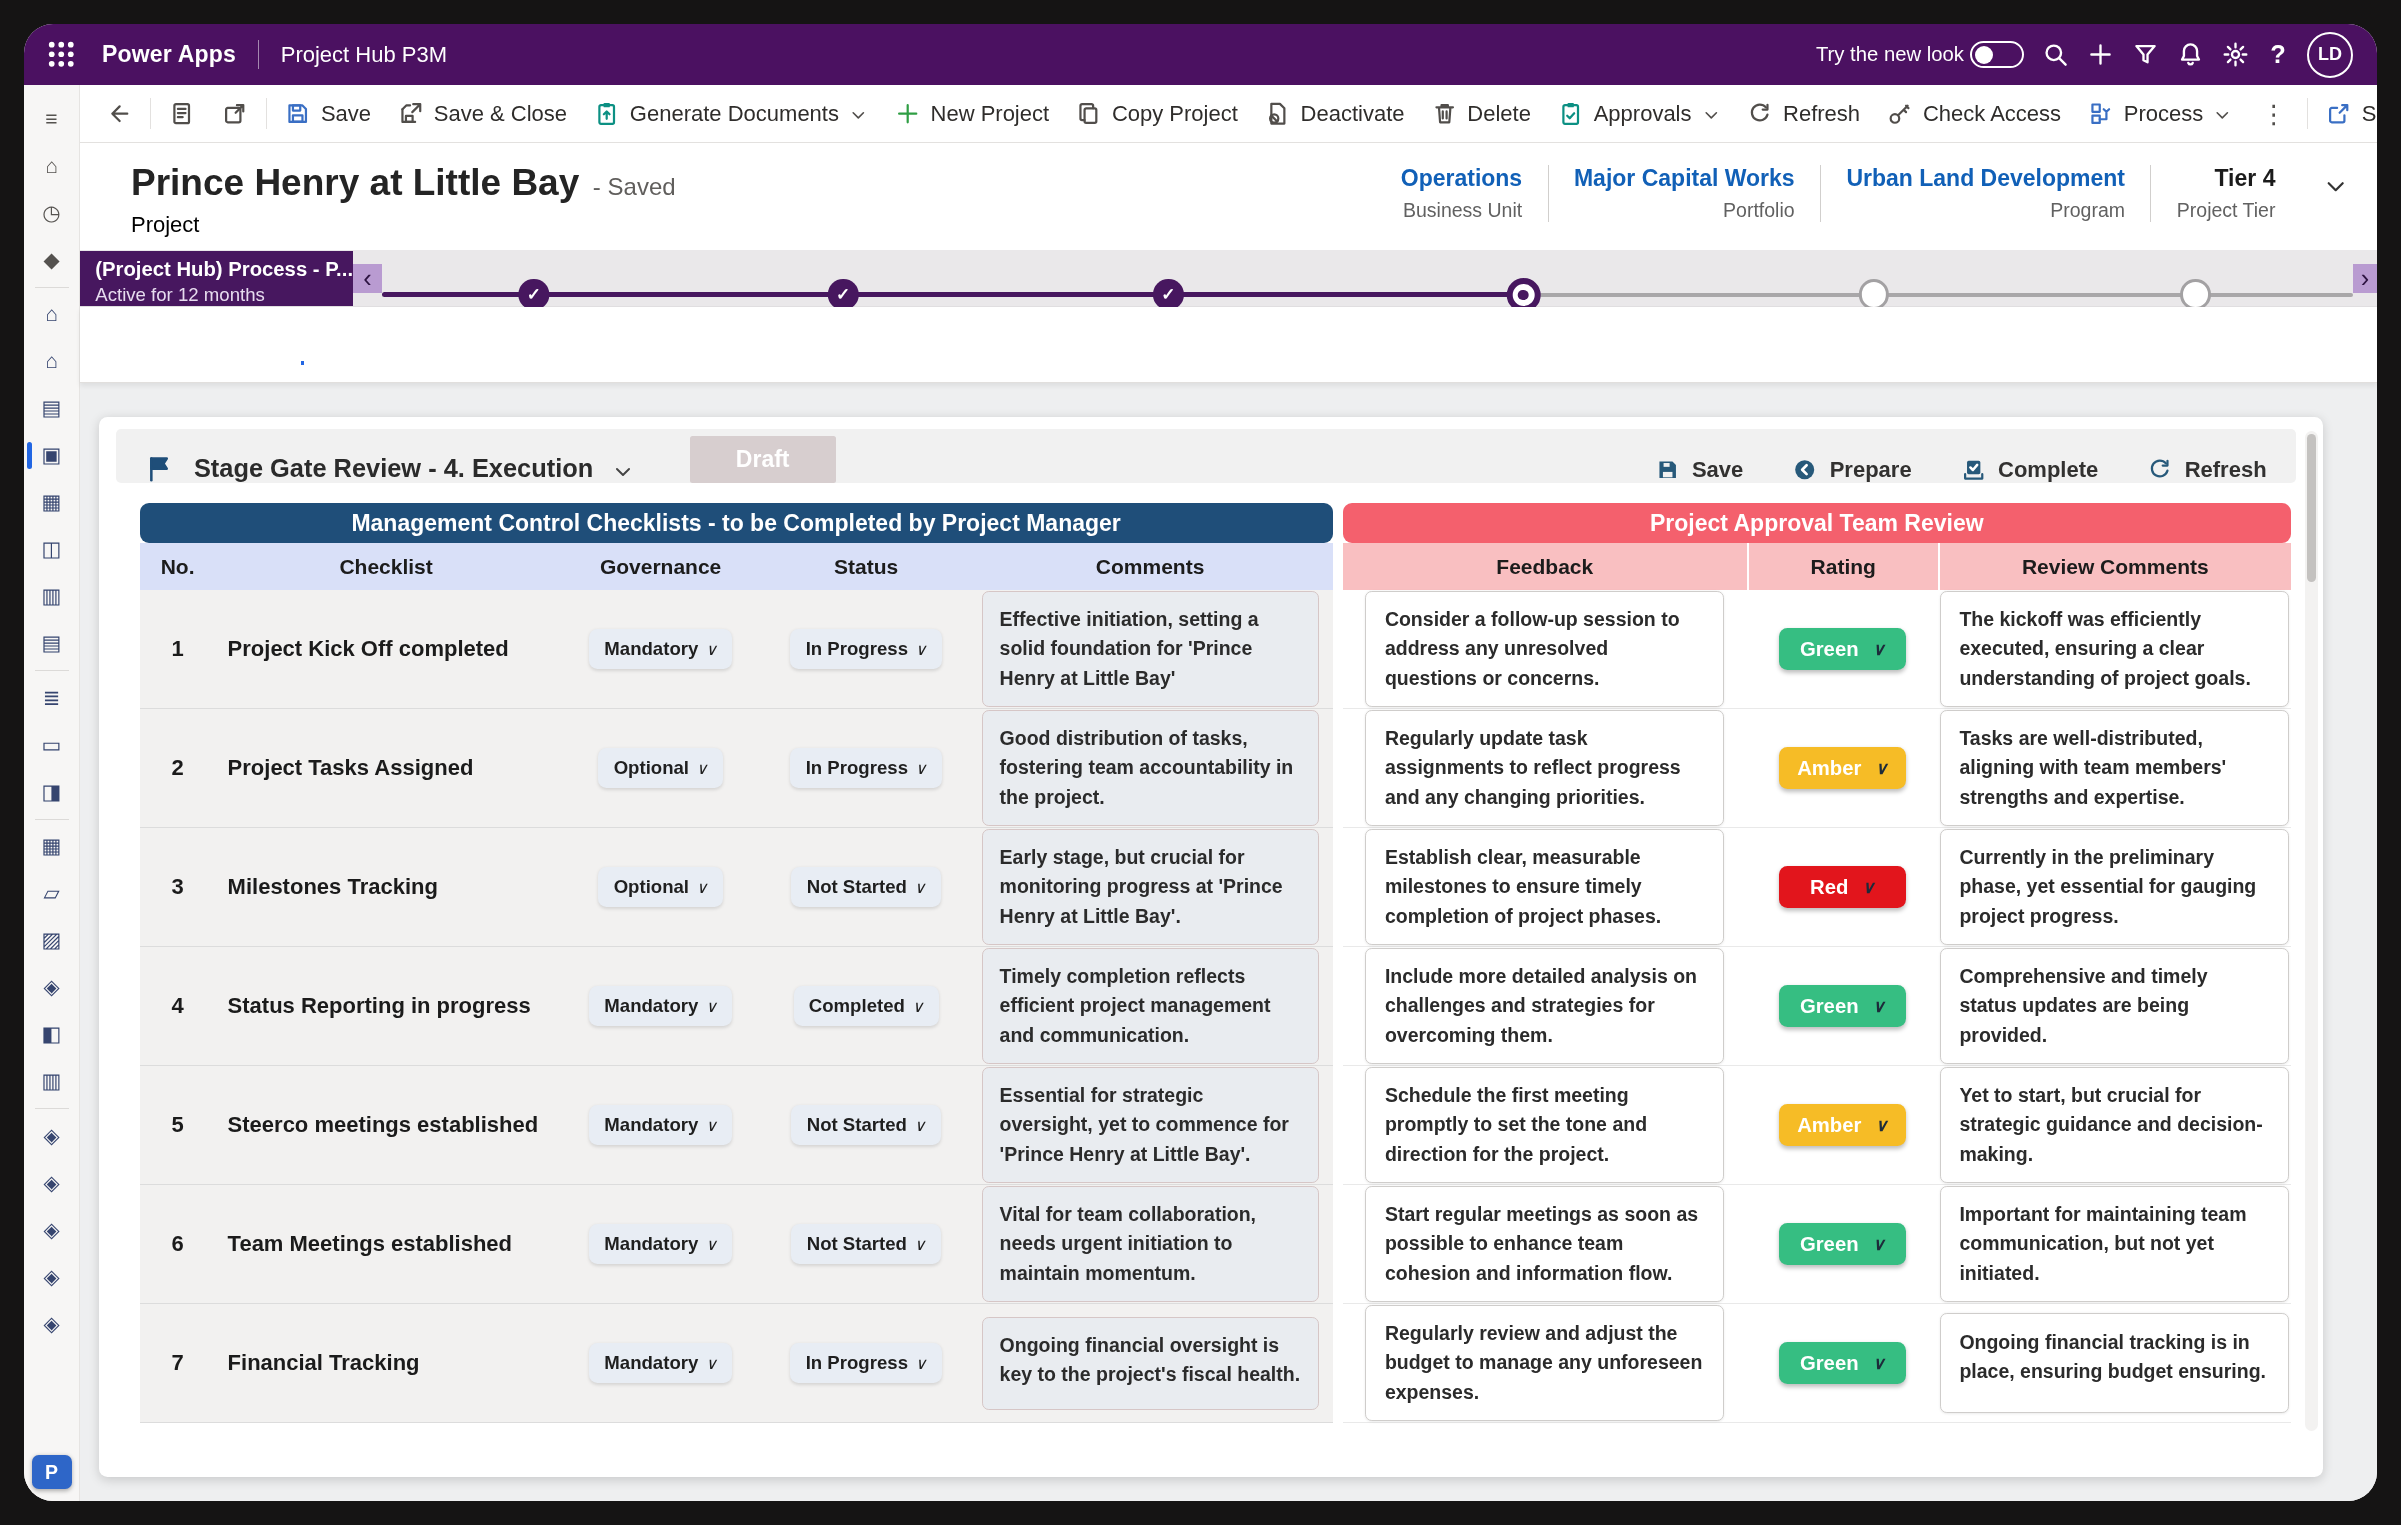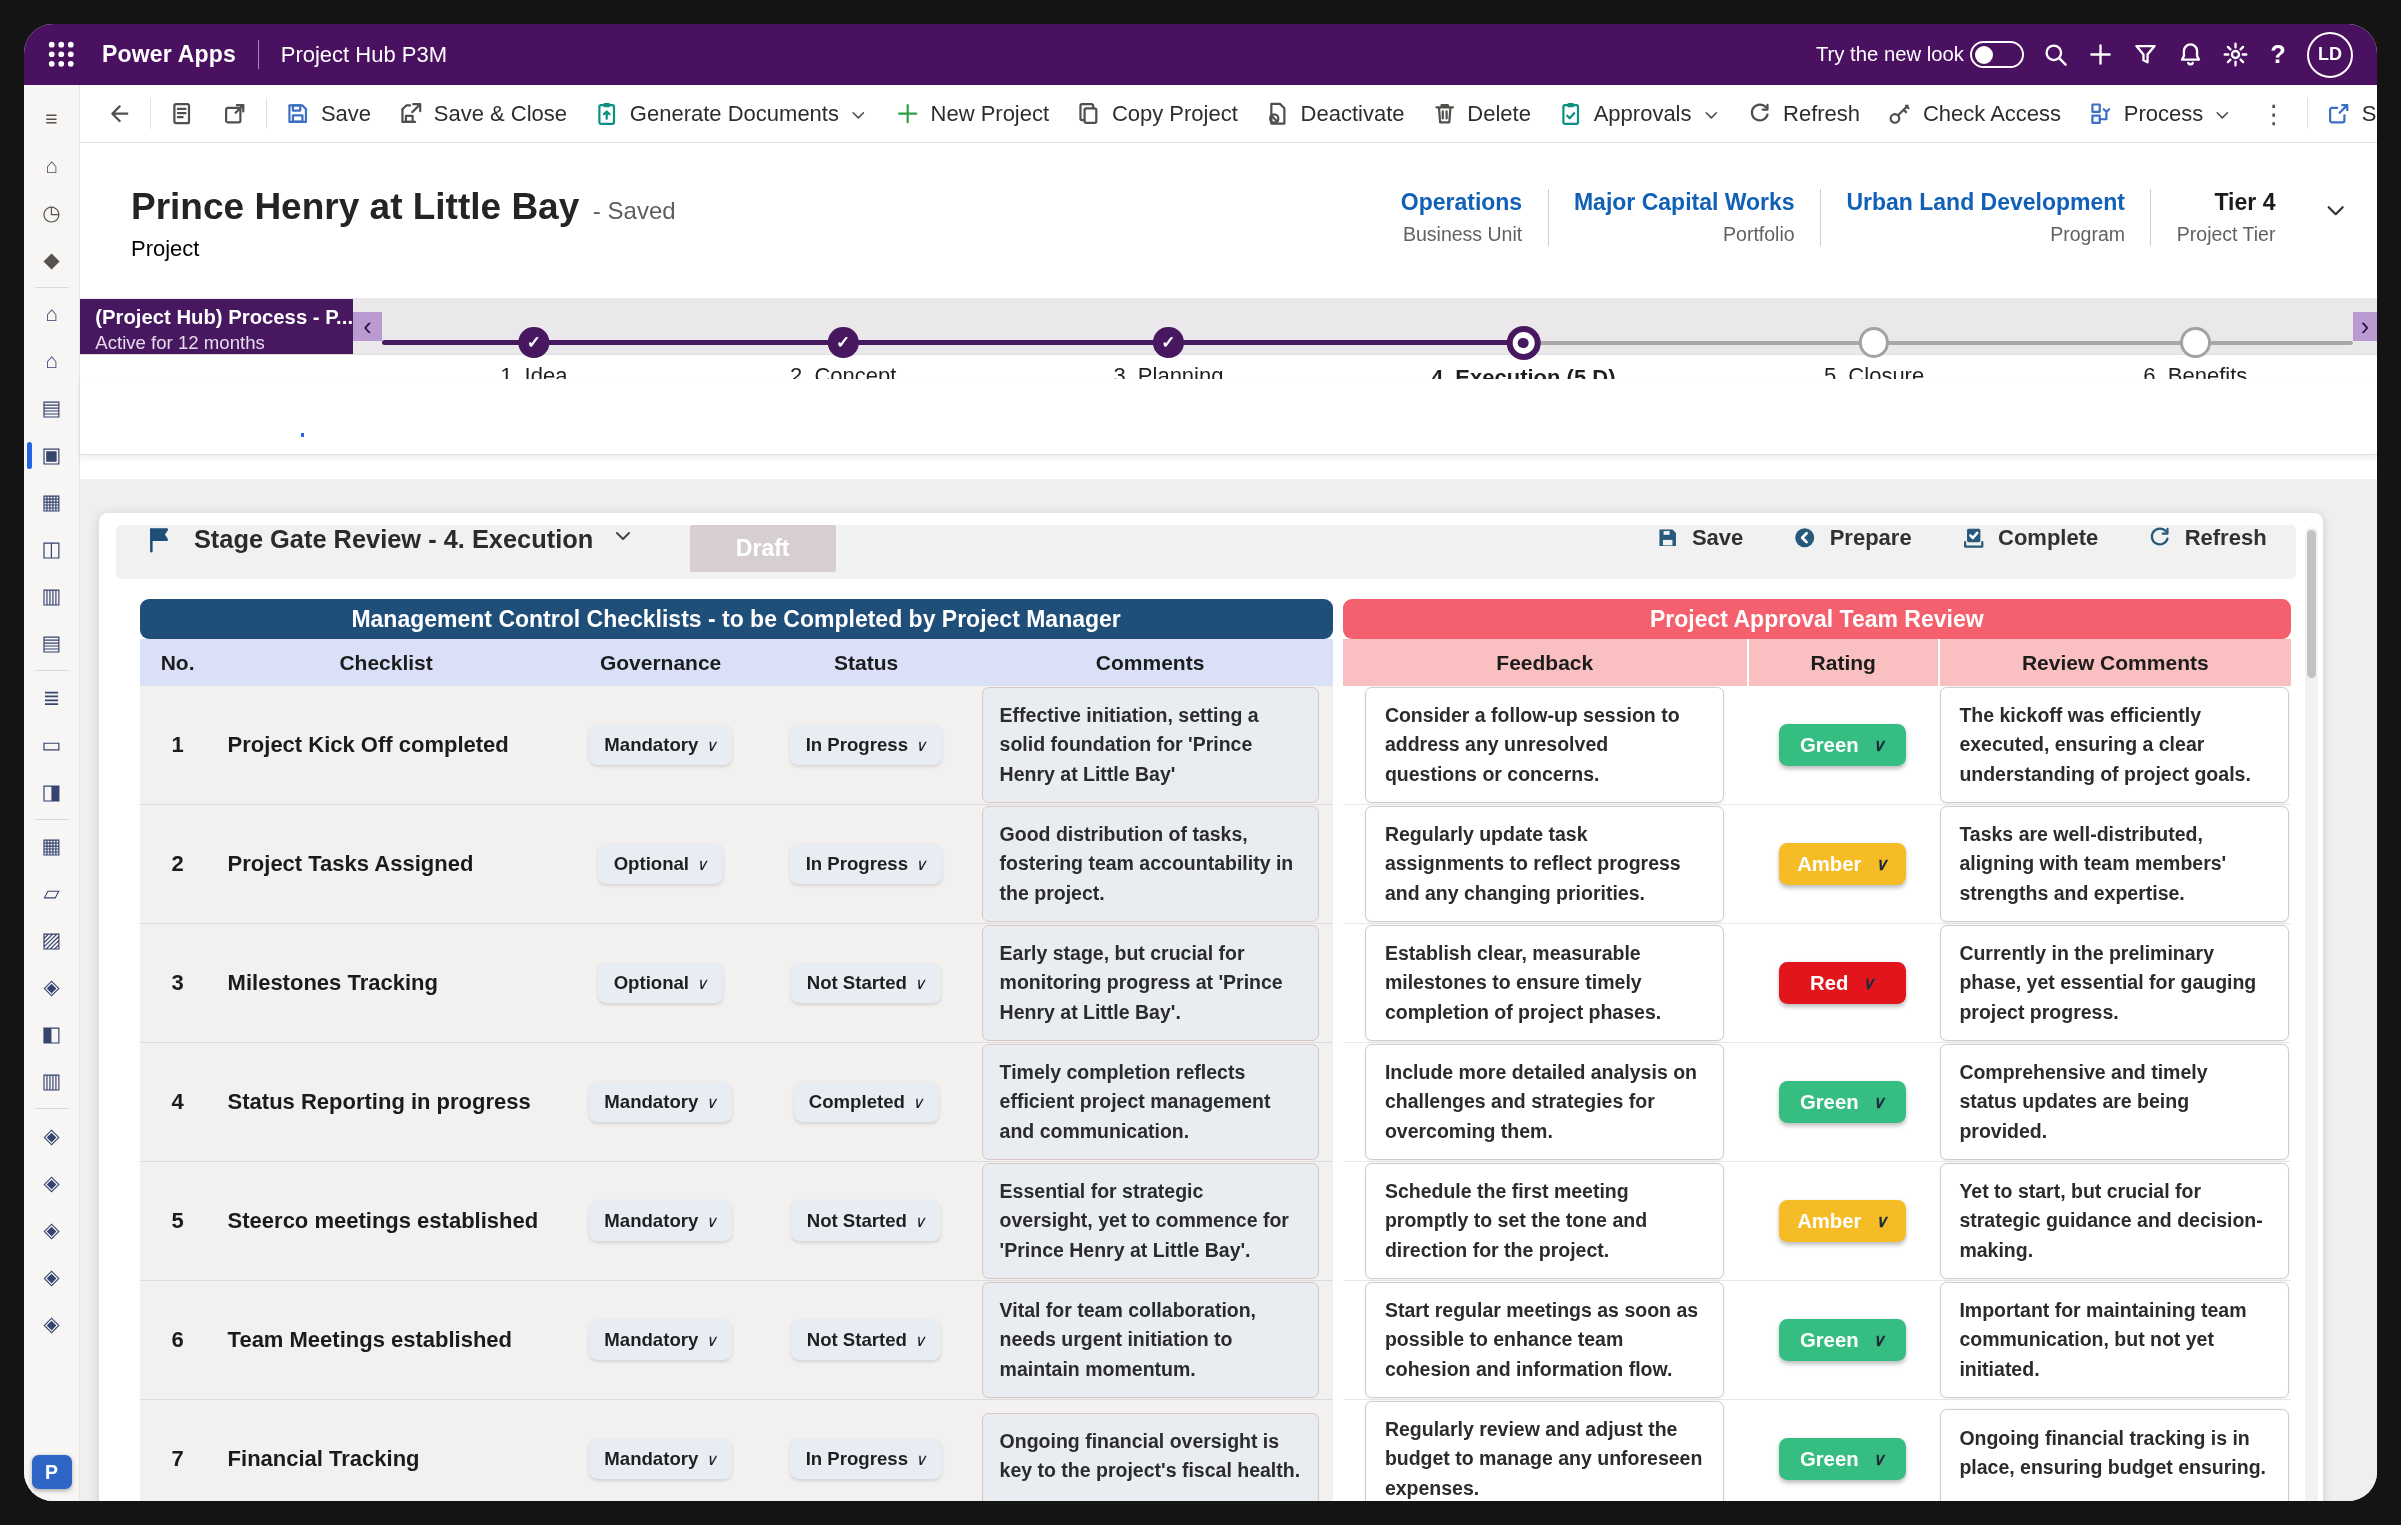--- a/index.html
+++ b/index.html
@@ -26,21 +26,21 @@
 
   
   .bodyrow { flex:1; display:flex; min-height:0; }
   .sidebar { width:56px; flex:none; background:#f7f6f5; border-right:0.8px solid #e6e4e2; display:flex; flex-direction:column; align-items:center; padding-top:10.2px; position:relative; }
   .sitem { width:100%; height:47px; display:flex; align-items:center; justify-content:center; font-size:21px; color:#36456f; cursor:pointer; position:relative; flex:none; }
   .sitem.top { color:#55524f; }
   .sitem.sel::before { content:""; position:absolute; left:3.4px; top:10.2px; bottom:10.2px; width:4.2px; border-radius:2.5px; background:#2266e3; }
   .sdiv { width:34px; height:0.8px; background:#dcdad8; margin:3.4px 0; flex:none; }
   .plogo { position:absolute; bottom:12px; left:7.6px; width:40px; height:34px; background:#2e66c8; border-radius:6.8px; color:#fff; font-weight:bold; font-size:19.5px; display:flex; align-items:center; justify-content:center; cursor:pointer; box-shadow:0 1.7px 4.2px rgba(0,0,0,.3); }
 
-  .main { flex:1; display:flex; flex-direction:column; min-width:0;gap:24px; }
+  .main { flex:1; display:flex; flex-direction:column; min-width:0; }
 
   
   .cmdbar { height:58px; flex:none; background:#fff; border-bottom:0.8px solid #e3e1df; display:flex; align-items:center; padding:0 17px 0 12px; }
   .cmd { display:flex; align-items:center; gap:10.2px; border:none; background:none; font-family:inherit; font-size:22px; color:#2f2d2b; padding:8.5px 13.6px; border-radius:5.1px; cursor:pointer; white-space:nowrap; }
   .cmd .ic { width:25.4px; height:25.4px; color:#514e4b; flex:none; }
   .cmd .chev { width:18.6px; height:18.6px; color:#514e4b; }
   .c-save .ic { color:#3a6fc4; }
   .c-generate-documents .ic, .c-approvals .ic { color:#0c9083; }
   .c-new-project .ic { color:#2f9e44; }
   .c-process .ic, .sharebtn .ic { color:#3a6fc4; }
@@ -82,21 +82,21 @@
   .stage.active .slabel { font-weight:bold; }
 
   
   .tabs { height:76px; flex:none; background:#fff; display:flex; align-items:center; gap:39px; padding:0 34px 0 51px; border-bottom:0.8px solid #e1dfdd; box-shadow:0 2.5px 5.1px rgba(0,0,0,.07); position:relative; z-index:2; }
   .tab { font-size:24px; color:#1a1a1a; padding:20.3px 1.7px 17px; border-bottom:4.2px solid transparent; cursor:pointer; white-space:nowrap; }
   .tab.active { font-weight:bold; border-bottom-color:#2266e3; }
 
   
   .content { flex:1; background:#eeeff0; position:relative; min-height:0; }
   .card { position:absolute; left:18.6px; top:34px; width:2224px; height:1060px; background:#fff; border-radius:8.5px; box-shadow:0 2.5px 10.2px rgba(0,0,0,.16); overflow:hidden; }
-  .panelbar { position:absolute; left:17px; top:12px; width:2180px; height:54px; background:#f1f1f1; border-radius:5.1px; display:flex; align-items:flex-start; padding:0 29px; }
+  .panelbar { position:absolute; left:17px; top:12px; width:2180px; height:54px; background:#f1f1f1; border-radius:5.1px; display:flex; align-items:flex-end; padding:0 29px; }
   .flagic { width:29px; height:29px; color:#1f4e79; margin-right:20.3px; flex:none; }
   .paneltitle { font-size:25.4px; font-weight:bold; color:#2b2b2b; white-space:nowrap; }
   .panelchev { width:22px; height:22px; color:#444; margin-left:18.6px; cursor:pointer; }
   .draft { margin-left:56px; background:#d7cecf; color:#fff; font-size:23px; font-weight:bold; padding:10.2px 46px; border-radius:2.5px; cursor:default; }
   .actions { margin-left:auto; display:flex; align-items:center; gap:49px; }
   .action { display:flex; align-items:center; gap:12px; background:none; border:none; font-family:inherit; font-size:22px; font-weight:bold; color:#323130; cursor:pointer; }
   .action .ic { width:25.4px; height:25.4px; color:#27597a; }
 
   
   .tablewrap { position:absolute; left:41px; top:86px; width:2151px; height:924px; overflow:hidden; }

